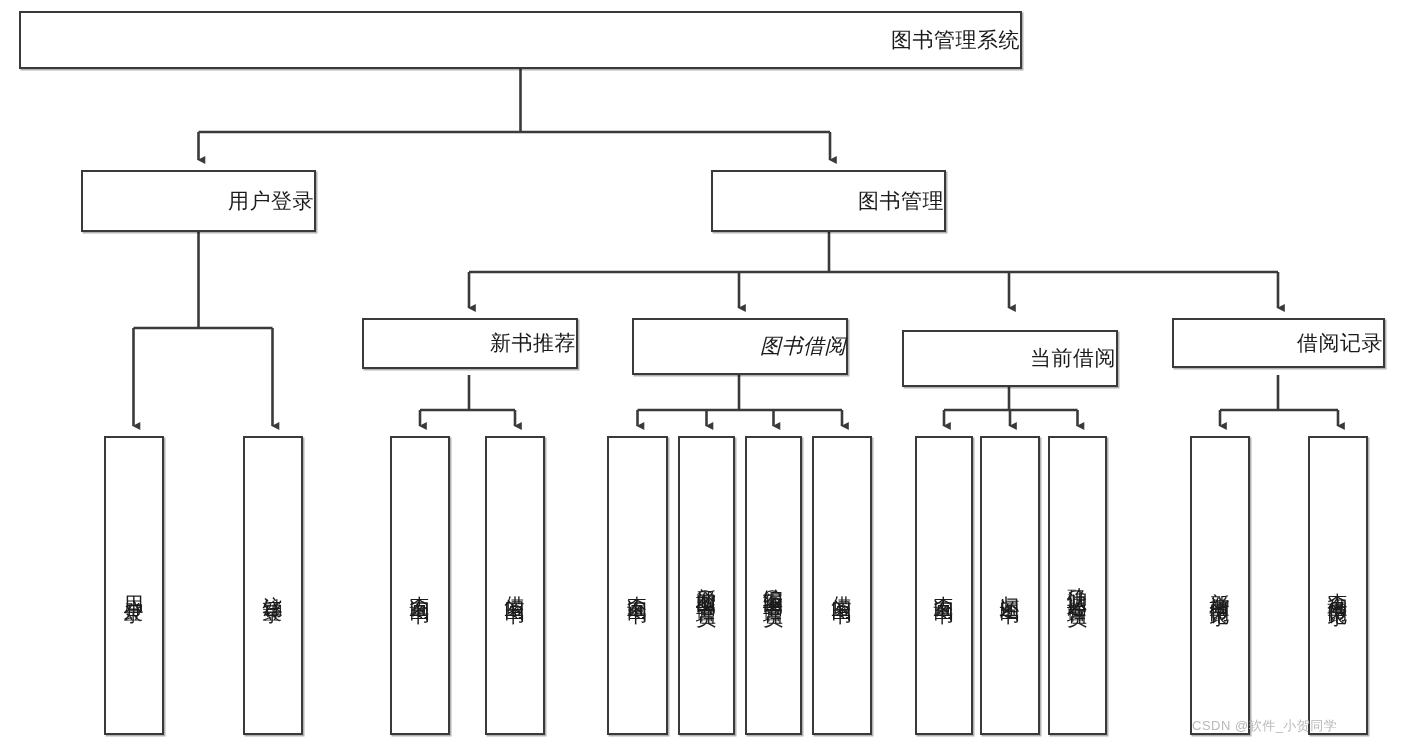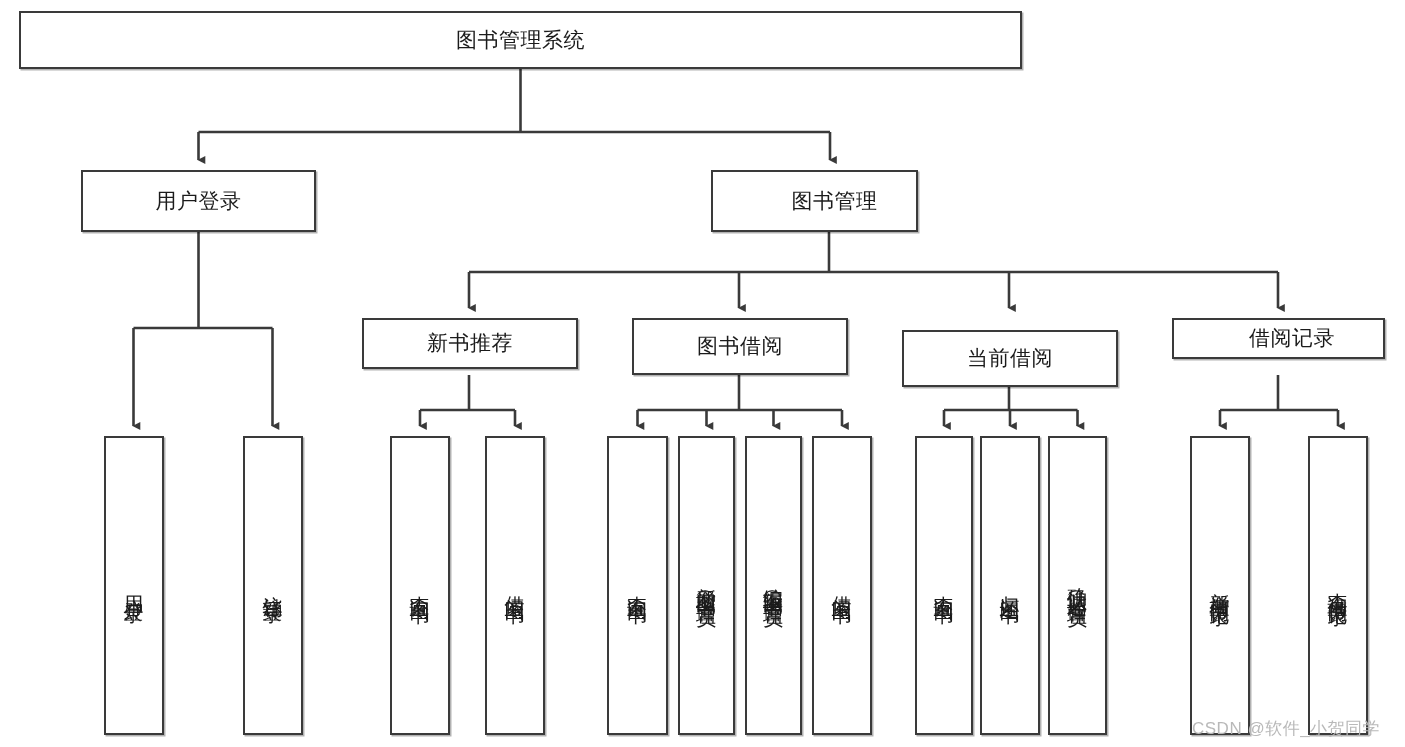--- a/index.html
+++ b/index.html
@@ -26,21 +26,21 @@
     pointer-events: none;
   }
   .node {
     position: absolute;
     box-sizing: border-box;
     background: #ffffff;
     border: 2px solid #3a3a3a;
     box-shadow: 1.5px 1.5px 0 rgba(0,0,0,0.30);
     display: flex;
     align-items: center;
-    justify-content: center;
+    justify-content: flex-end;
     color: #1b1b1b;
   }
   .node .label {
     text-align: center;
     line-height: 1.05;
     letter-spacing: 0.5px;
   }
   .node.horiz .label {
     writing-mode: horizontal-tb;
     font-size: 21px;
@@ -52,21 +52,21 @@
   .node.vert .label {
     writing-mode: vertical-rl;
     text-orientation: upright;
     font-size: 20px;
     letter-spacing: 3px;
     line-height: 1;
   }
   .watermark {
     position: absolute;
     color: #b9b9b9;
-    font-size: 17px;
+    font-size: 13px;
     letter-spacing: 0.5px;
     white-space: nowrap;
     user-select: none;
   }
 </style>
 </head>
 <body>
 
 <div id="canvas">
 
@@ -120,34 +120,34 @@
     </g>
   </svg>
 
   <div class="node horiz" style="left: 19px; top: 11px; width: 1003px; height: 58px;">
     <span class="label">图书管理系统</span>
   </div>
 
   <div class="node horiz" style="left: 81px; top: 170px; width: 235px; height: 62px;">
     <span class="label">用户登录</span>
   </div>
-  <div class="node horiz" style="left: 711px; top: 170px; width: 207px; height: 62px; padding-left: 40px;">
+  <div class="node horiz" style="left: 711px; top: 170px; width: 235px; height: 62px; padding-left: 40px;">
     <span class="label">图书管理</span>
   </div>
 
   <div class="node horiz" style="left: 362px; top: 318px; width: 216px; height: 51px;">
     <span class="label">新书推荐</span>
   </div>
-  <div class="node horiz" style="left: 632px; top: 318px; width: 216px; height: 57px;">
+  <div class="node horiz" style="left: 632px; top: 318px; width: 216px; height: 57px; font-style: italic;">
     <span class="label">图书借阅</span>
   </div>
   <div class="node horiz" style="left: 902px; top: 318px; width: 216px; height: 57px; margin-top: 12px;">
     <span class="label">当前借阅</span>
   </div>
-  <div class="node horiz" style="left: 1172px; top: 318px; width: 213px; height: 41px; padding-left: 27px;">
+  <div class="node horiz" style="left: 1172px; top: 318px; width: 213px; height: 50px; padding-left: 27px;">
     <span class="label">借阅记录</span>
   </div>
 
   <div class="node vert" style="left: 104px; top: 436px; width: 60px; height: 299px;">
     <span class="label">用户登录</span>
   </div>
   <div class="node vert" style="left: 243px; top: 436px; width: 60px; height: 299px;">
     <span class="label">注销登录</span>
   </div>
   <div class="node vert" style="left: 390px; top: 436px; width: 60px; height: 299px;">

